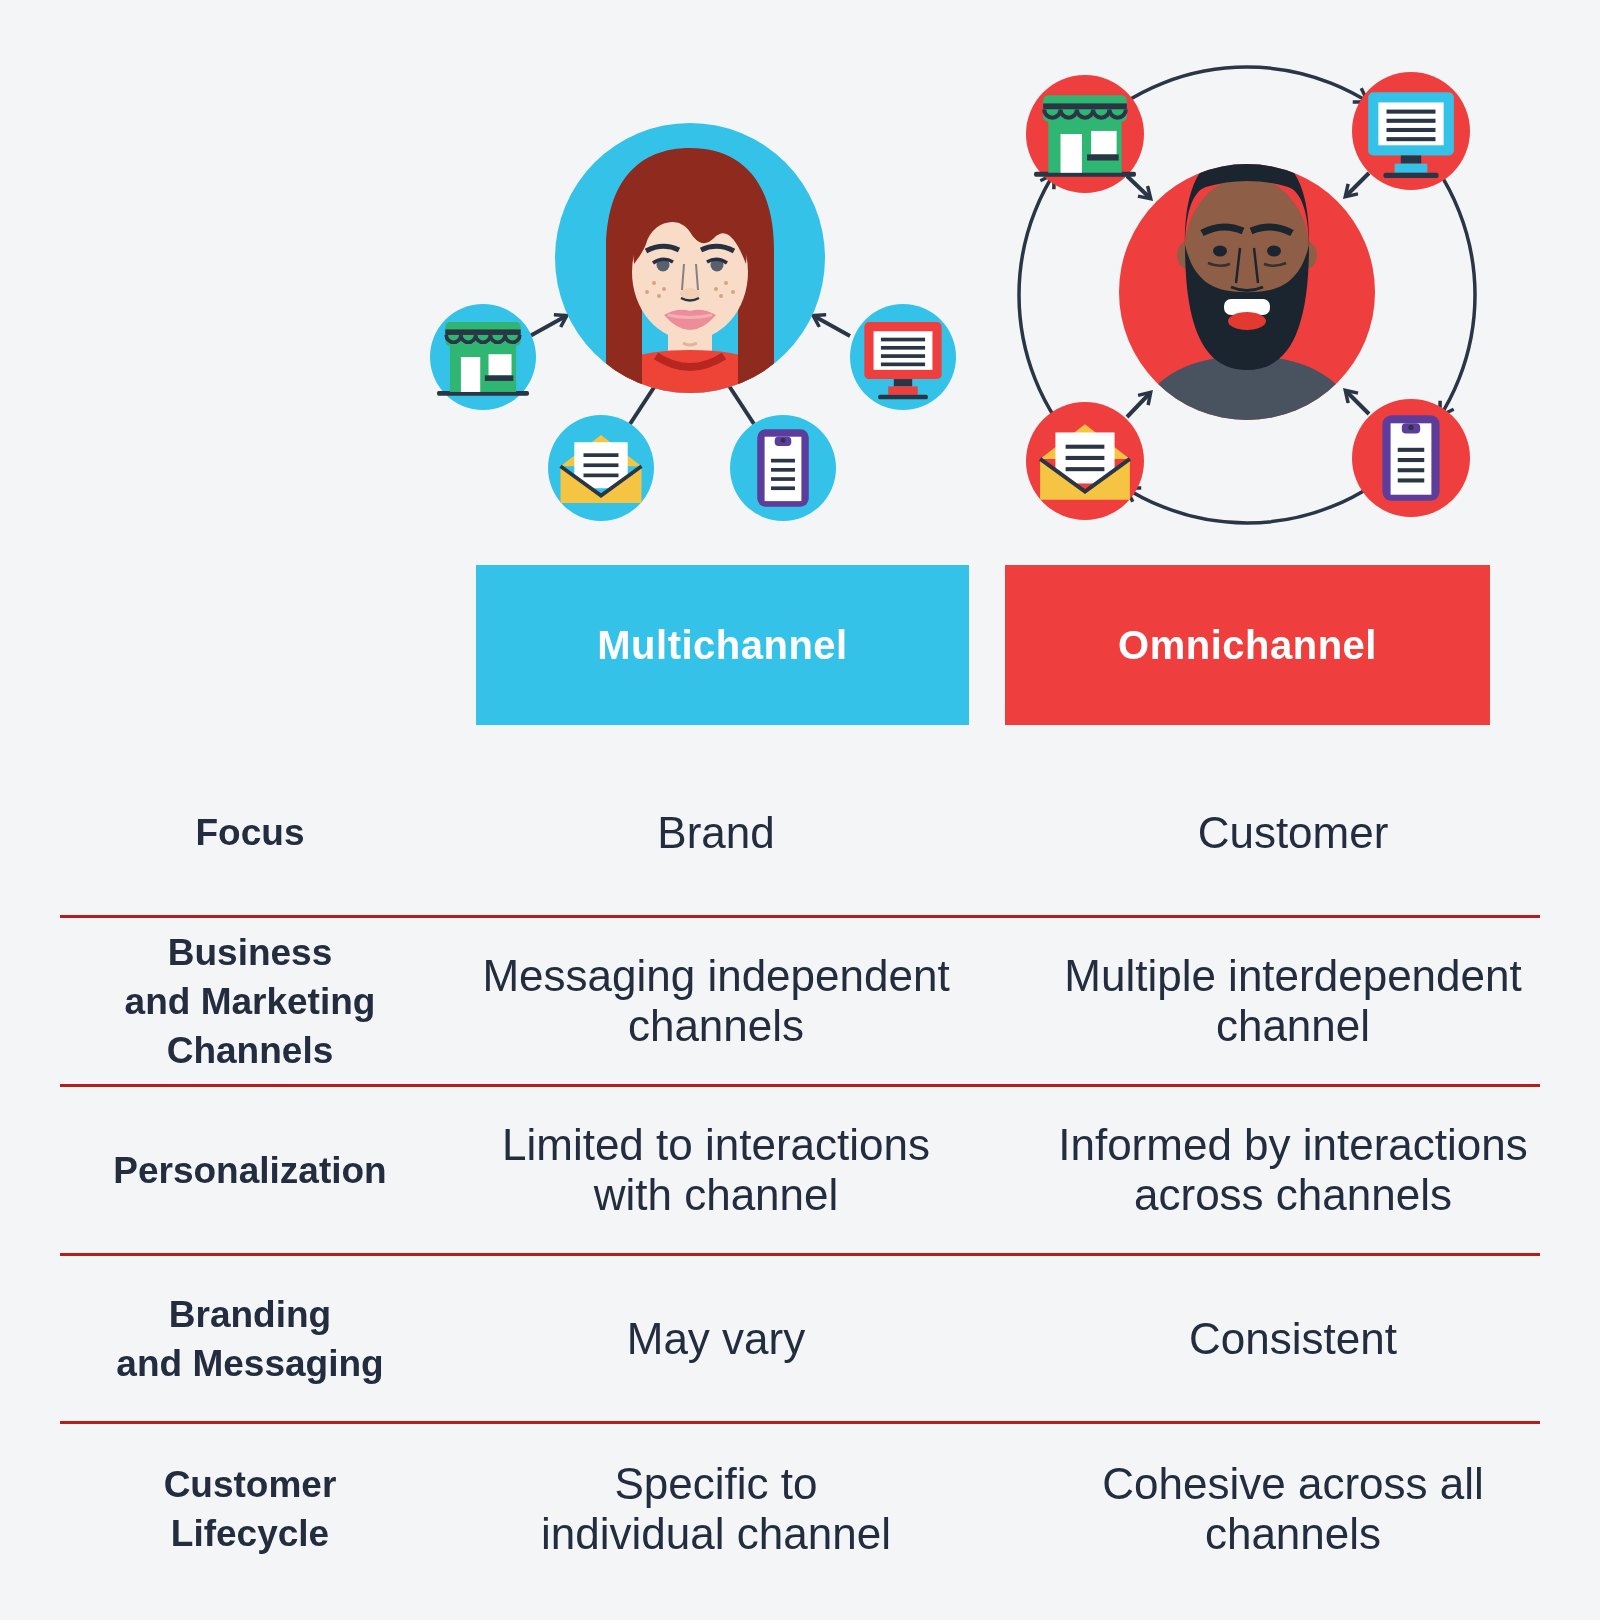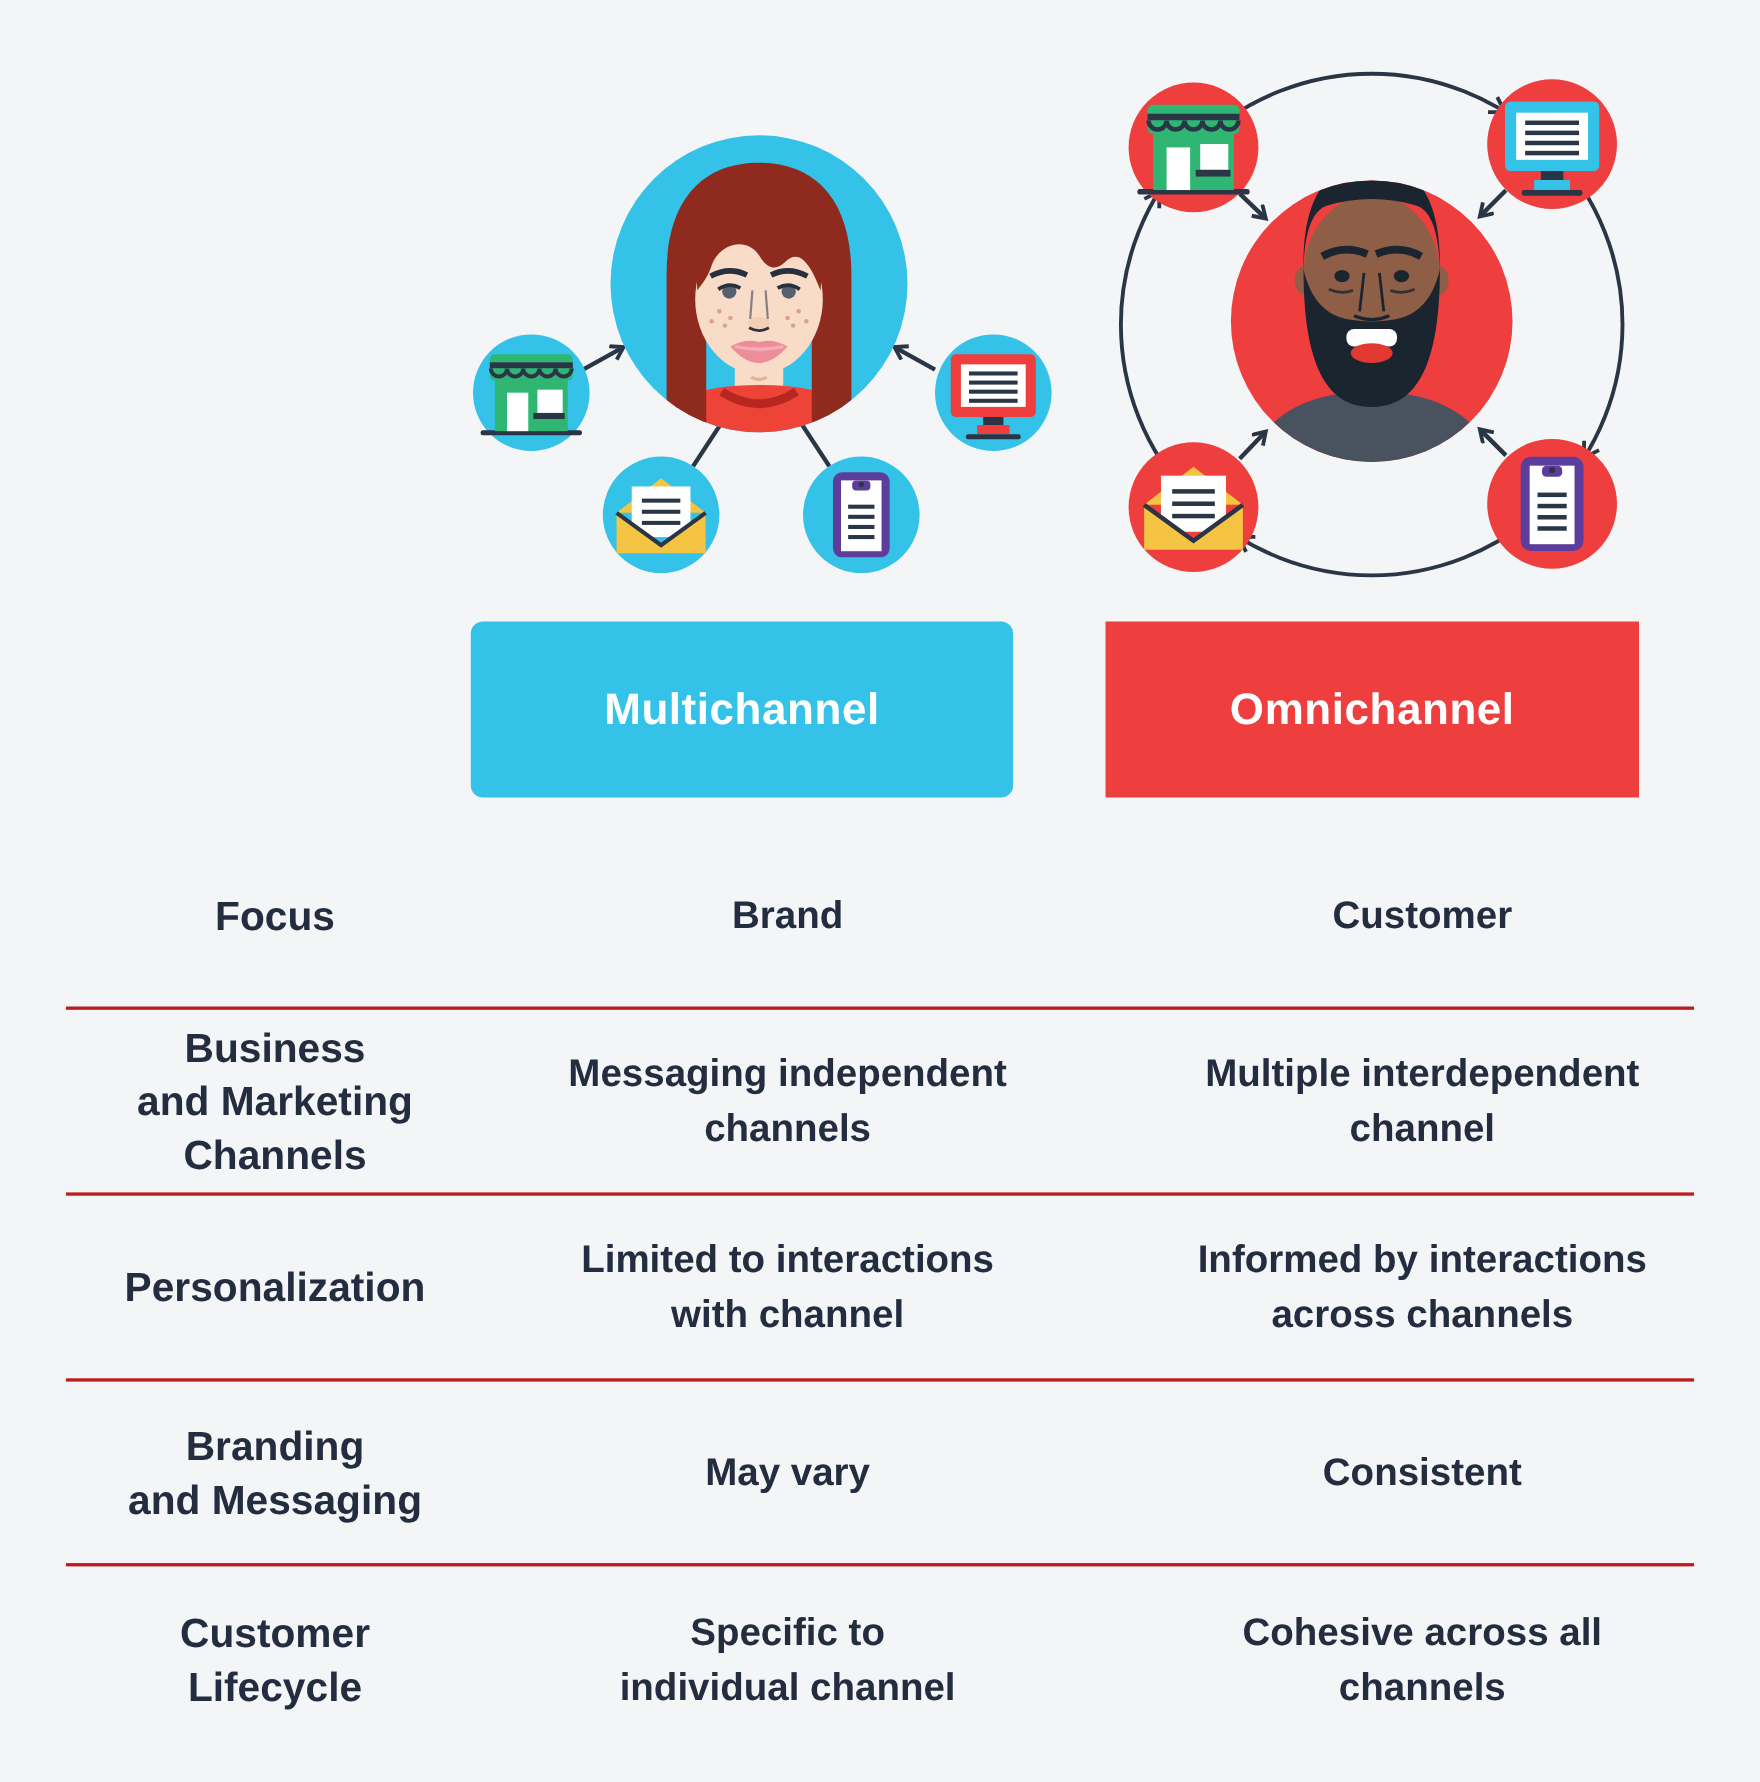--- a/index.html
+++ b/index.html
@@ -13,40 +13,40 @@
   }
   .figure-svg{position:absolute;}
   #fig-multi{left:398px;top:78px;width:580px;height:482px;}
   #fig-omni{left:990px;top:38px;width:572px;height:522px;}
 
   .banner{
     position:absolute;top:565px;height:160px;
     display:flex;align-items:center;justify-content:center;
     color:#FFFFFF;font-size:40px;font-weight:700;letter-spacing:.5px;
   }
-  #banner-multi{left:428px;width:493px;background:#35C2E8;border-radius:11px;}
+  #banner-multi{left:476px;width:493px;background:#35C2E8;}
   #banner-omni{left:1005px;width:485px;background:#EE3E3E;}
 
   .compare-table{
     position:absolute;left:60px;top:750px;width:1480px;
   }
   .trow{
     position:relative;width:1480px;box-sizing:border-box;
   }
   .trow.bordered{border-top:3px solid #b91c1c;}
   .r1{height:165px;}
   .r2{height:169px;}
   .r3{height:168px;}
   .r4{height:169px;}
   .r5{height:199px;}
   .cell{
     position:absolute;top:0;bottom:0;
     display:flex;align-items:center;justify-content:center;
     text-align:center;white-space:pre-line;
-    font-size:35px;line-height:50px;font-weight:bold;
+    font-size:44px;line-height:50px;
   }
   .cell-label{left:0;width:380px;font-weight:700;font-size:37px;line-height:49px;}
   .cell-multi{left:380px;width:552px;}
   .cell-omni{left:932px;width:602px;}
   .r5 .cell{padding-bottom:26px;}
 </style>
 </head>
 <body>
 
 <div class="canvas" style="background: rgb(244, 245, 247);">

